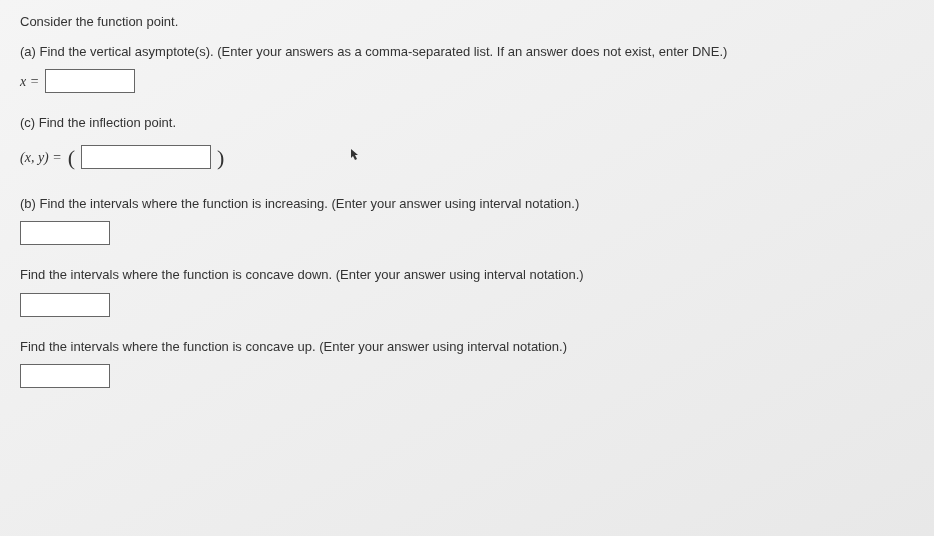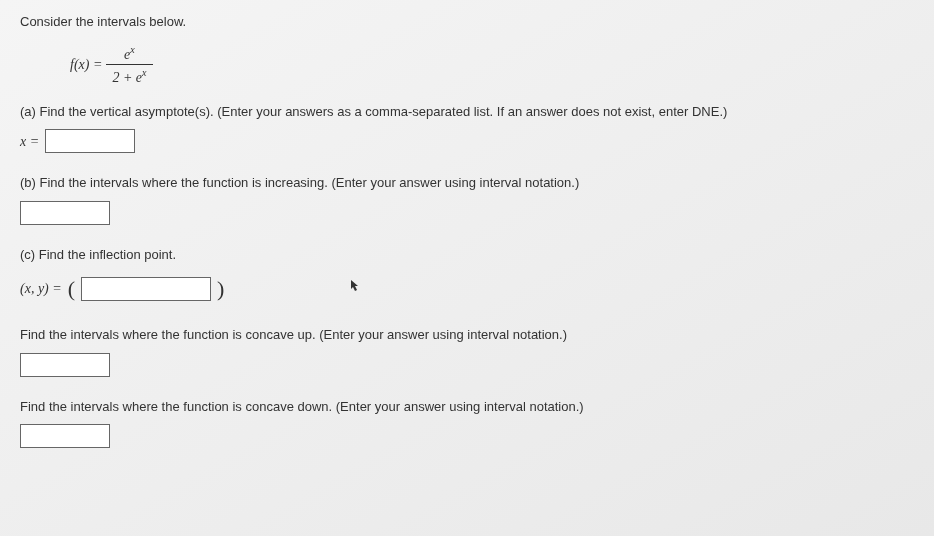--- a/index.html
+++ b/index.html
@@ -88,72 +88,61 @@
       display: inline-block;
       margin-left: 120px;
       font-size: 12px;
     }
   </style>
 </head>
 <body>
 
 <div class="container">
 
-  <div class="intro">Consider the intervals below.</div>
+  <div class="intro">Consider the function point.</div>
 
-  <div class="formula">
-    <span>f(x) = </span>
-    <span class="fraction">
-      <span class="num">
-        <span>e</span><span class="sup">x</span>
-      </span>
-      <span class="den">
-        <span>2 + e</span><span class="sup">x</span>
-      </span>
-    </span>
-  </div>
 
   <div class="section">
     <div class="prompt">(a) Find the vertical asymptote(s). (Enter your answers as a comma-separated list. If an answer does not exist, enter DNE.)</div>
     <div class="input-row">
       <span class="input-label">x =</span>
       <input type="text" class="input-small" value="" style="">
     </div>
   </div>
 
-
-  <div class="section">
-    <div class="prompt">(b) Find the intervals where the function is increasing. (Enter your answer using interval notation.)</div>
-    <div class="input-row">
-      <input type="text" class="input-small" value="" style="">
-    </div>
-  </div>
 
   <div class="section">
     <div class="prompt">(c) Find the inflection point.</div>
     <div class="input-row">
       <span class="input-label">(x, y) = </span>
       <span class="paren">(</span>
       <input type="text" class="input-medium" value="" style="">
       <span class="paren">)</span>
       <span class="cursor-icon">
         <svg width="10" height="14" viewBox="0 0 10 14">
           <path d="M1,1 L1,10 L3,8 L5,12 L7,11 L5,7 L8,7 Z" fill="#333"></path>
         </svg>
       </span>
     </div>
   </div>
 
   <div class="section">
-    <div class="prompt">Find the intervals where the function is concave up. (Enter your answer using interval notation.)</div>
+    <div class="prompt">(b) Find the intervals where the function is increasing. (Enter your answer using interval notation.)</div>
     <div class="input-row">
       <input type="text" class="input-small" value="" style="">
     </div>
   </div>
 
   <div class="section">
     <div class="prompt">Find the intervals where the function is concave down. (Enter your answer using interval notation.)</div>
     <div class="input-row">
       <input type="text" class="input-small" value="" style="">
     </div>
   </div>
 
+  <div class="section">
+    <div class="prompt">Find the intervals where the function is concave up. (Enter your answer using interval notation.)</div>
+    <div class="input-row">
+      <input type="text" class="input-small" value="" style="">
+    </div>
+  </div>
+
 </div>
 
 </body></html>

